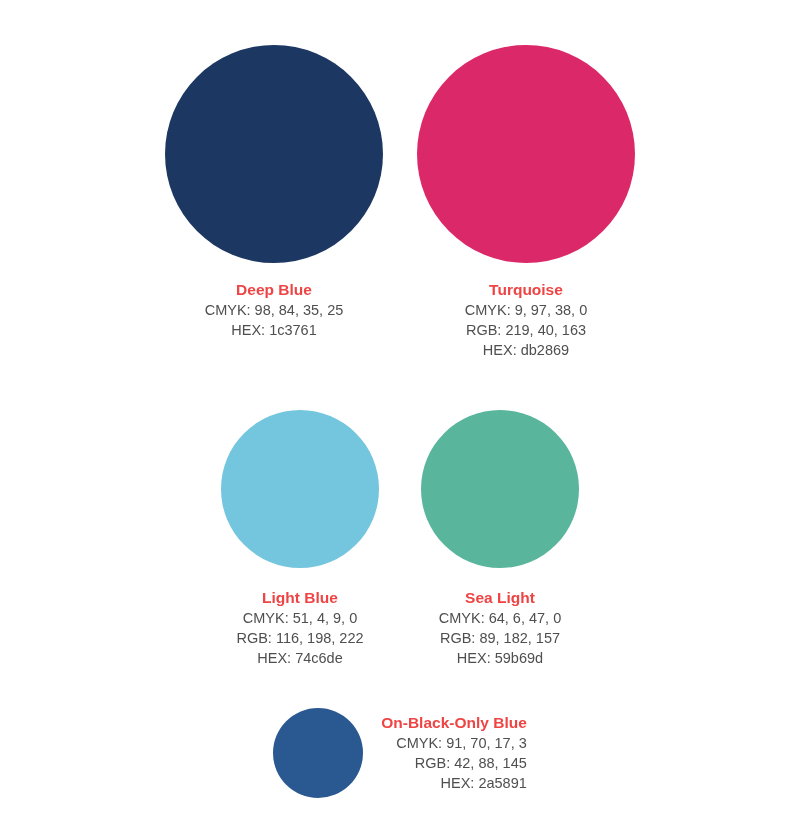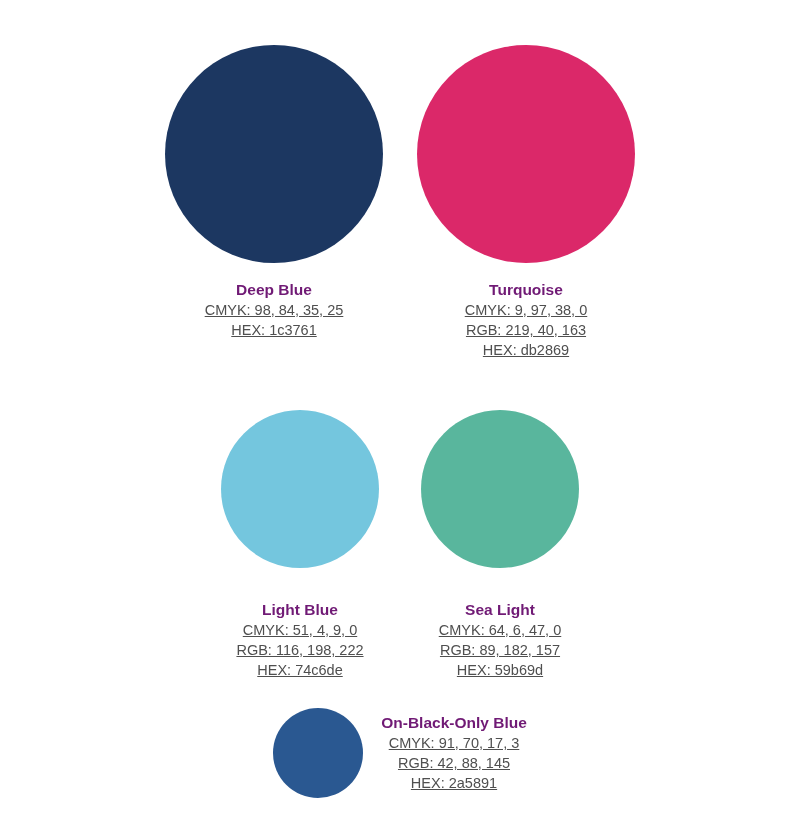--- a/index.html
+++ b/index.html
@@ -73,47 +73,46 @@
   .dot-sm {
     width: 90px;
     height: 90px;
   }
 
   .caption {
     text-align: center;
     margin-top: 17px;
   }
   .swatch-md .caption {
-    margin-top: 32px;
+    margin-top: 20px;
   }
 
   .swatch-name {
     font-size: 15.5px;
     font-weight: bold;
-    color: #701a75;
+    color: #ef4444;
     line-height: 20px;
     white-space: nowrap;
   }
   .swatch-line {
     font-size: 14.5px;
     color: #4f4f4f;
     line-height: 20px;
     white-space: nowrap;
-    text-decoration: underline;
   }
 
   
   .swatch-inline {
     display: flex;
     flex-direction: row;
     align-items: center;
     gap: 18px;
   }
   .swatch-inline .caption {
-    text-align: center;
+    text-align: right;
     margin-top: 0;
   }
 </style>
 </head>
 <body>
 
 <div class="palette">
 
   <div class="row row-primary">
 

